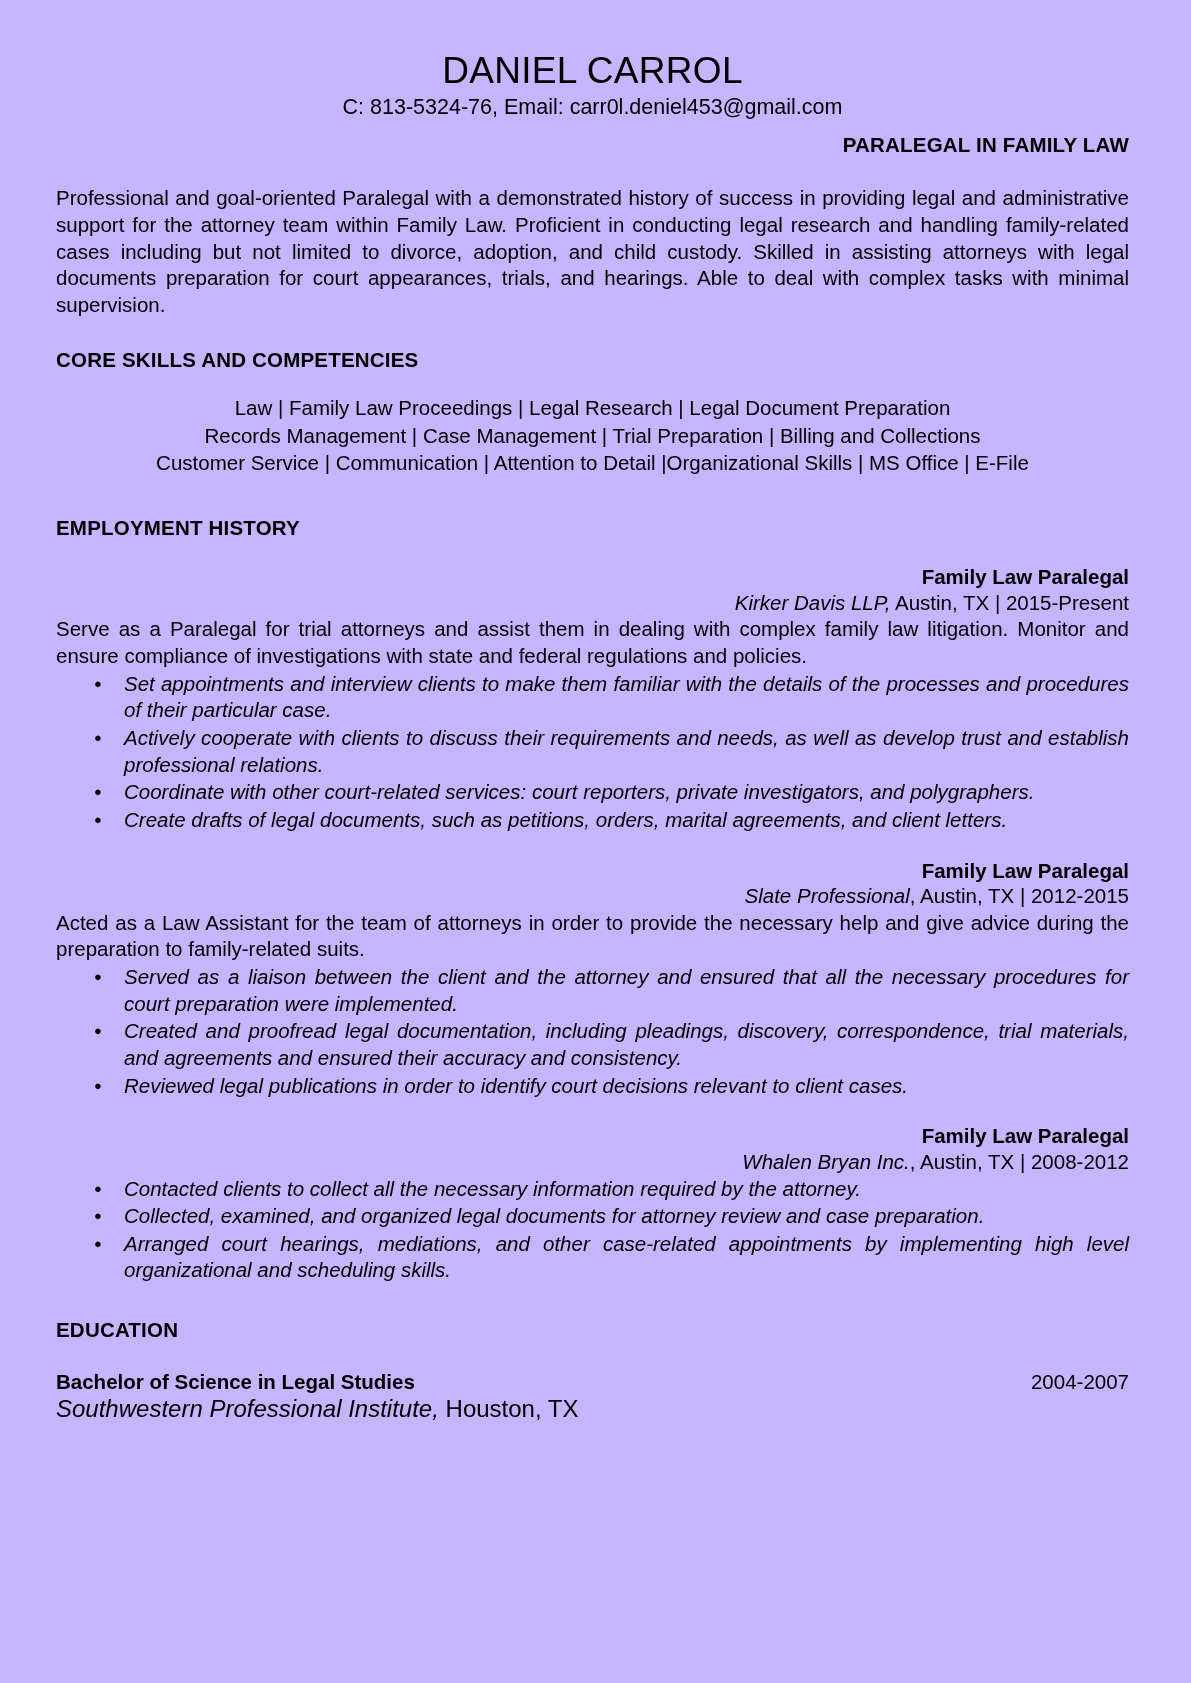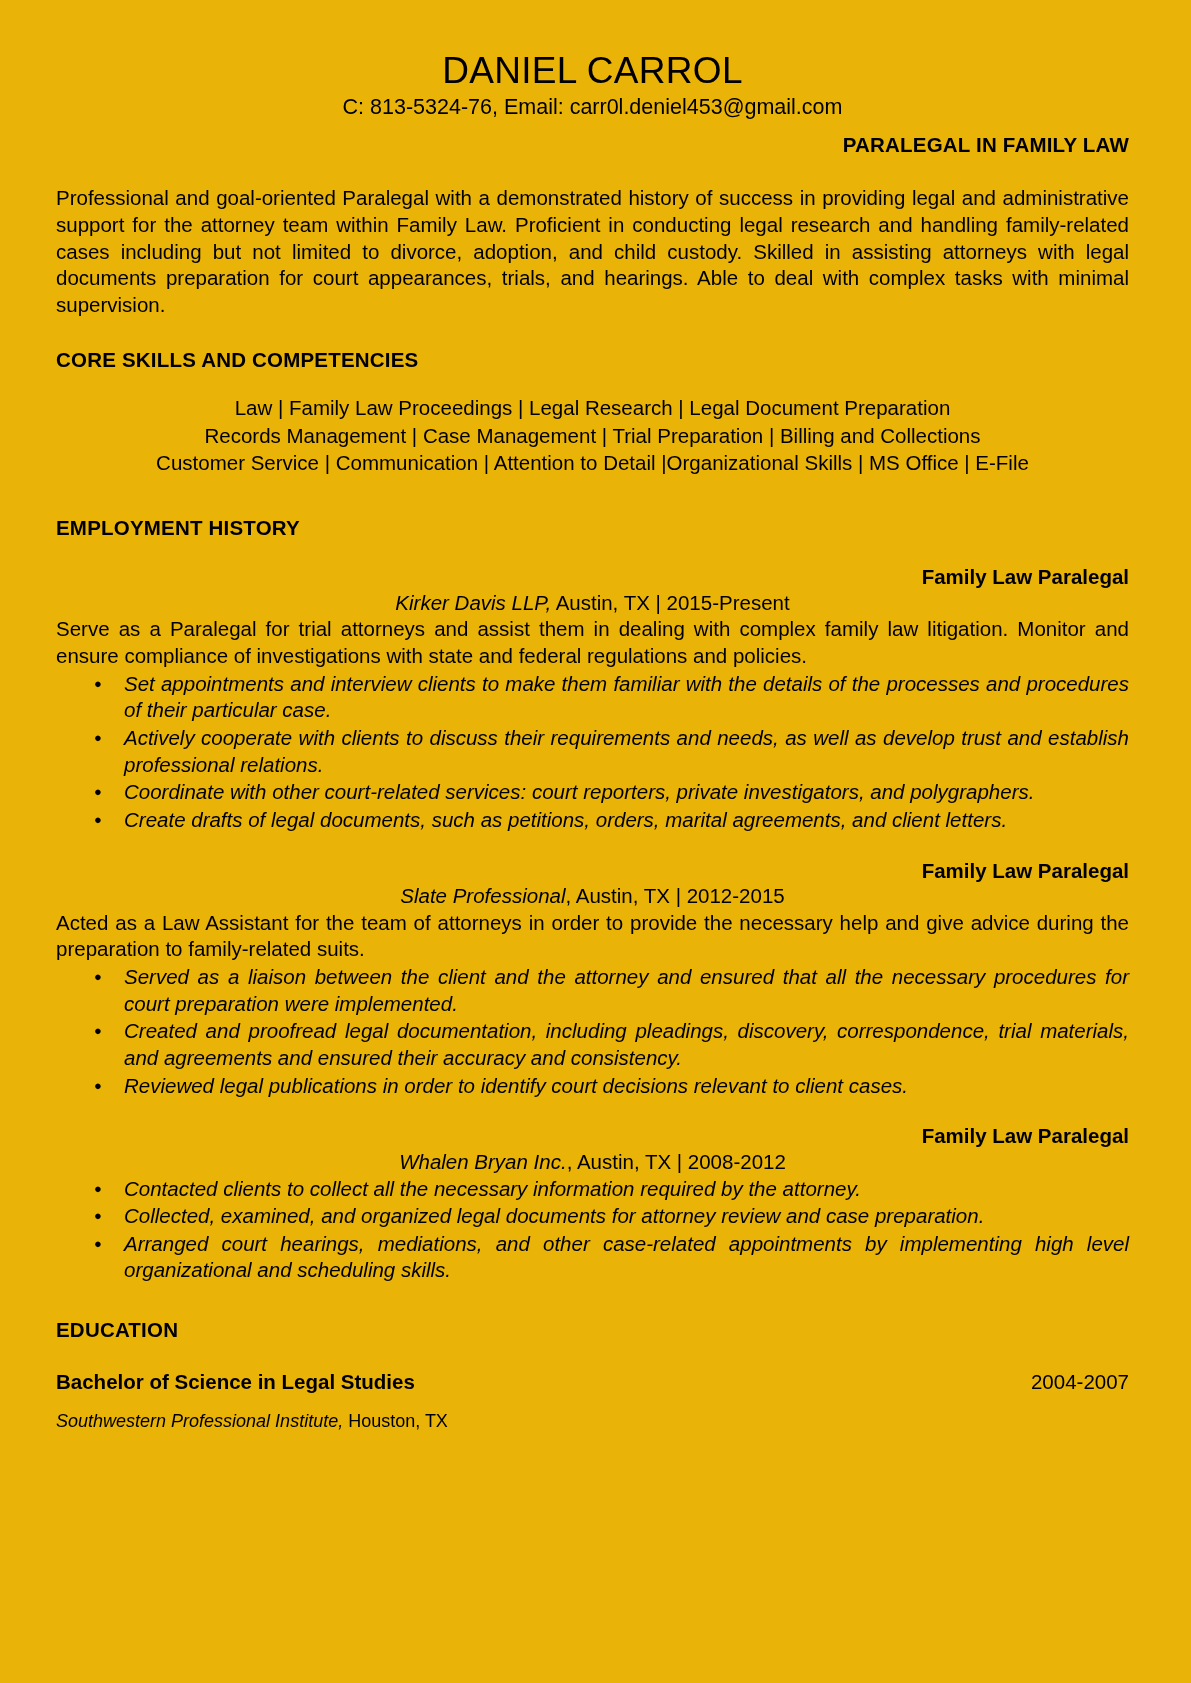--- a/index.html
+++ b/index.html
@@ -9,21 +9,21 @@
   }
   body {
     font-family: "Liberation Sans", sans-serif;
     color: #000000;
   }
   .page {
     width: 1191px;
     height: 1683px;
     box-sizing: border-box;
     padding: 44px 62px 40px 56px;
-    background: #eab308;
+    background: #c4b5fd;
     position: relative;
     overflow: hidden;
   }
 
   
   .name {
     text-align: center;
     font-size: 37px;
     letter-spacing: 0.3px;
     line-height: 1.12;
@@ -75,21 +75,21 @@
   .employment-head { margin: 40px 0 0 0; }
 
   .job { margin-top: 24px; }
   .job-role {
     text-align: right;
     font-weight: bold;
     font-size: 20.5px;
     line-height: 1.25;
   }
   .job-meta {
-    text-align: center;
+    text-align: right;
     font-size: 20.5px;
     line-height: 1.25;
   }
   .job-meta .org { font-style: italic; }
   .job-desc {
     font-size: 20.5px;
     line-height: 1.30;
     text-align: justify;
     margin-top: 1px;
   }
@@ -123,23 +123,23 @@
   .edu-row {
     display: flex;
     justify-content: space-between;
     align-items: baseline;
     margin-top: 28px;
     font-size: 20.5px;
   }
   .edu-degree { font-weight: bold; }
   .edu-years { font-weight: normal; margin-left: 8px; }
   .edu-school {
-    font-size: 18px;
+    font-size: 24px;
     line-height: 1.28;
-    margin-top: 16px;
+    margin-top: 0px;
   }
   .edu-school .inst { font-style: italic; }
 </style>
 </head>
 <body>
 
 <div class="page">
 
   <div class="name">DANIEL CARROL</div>
   <div class="contact">C: 813-5324-76, Email: carr0l.deniel453@gmail.com</div>

